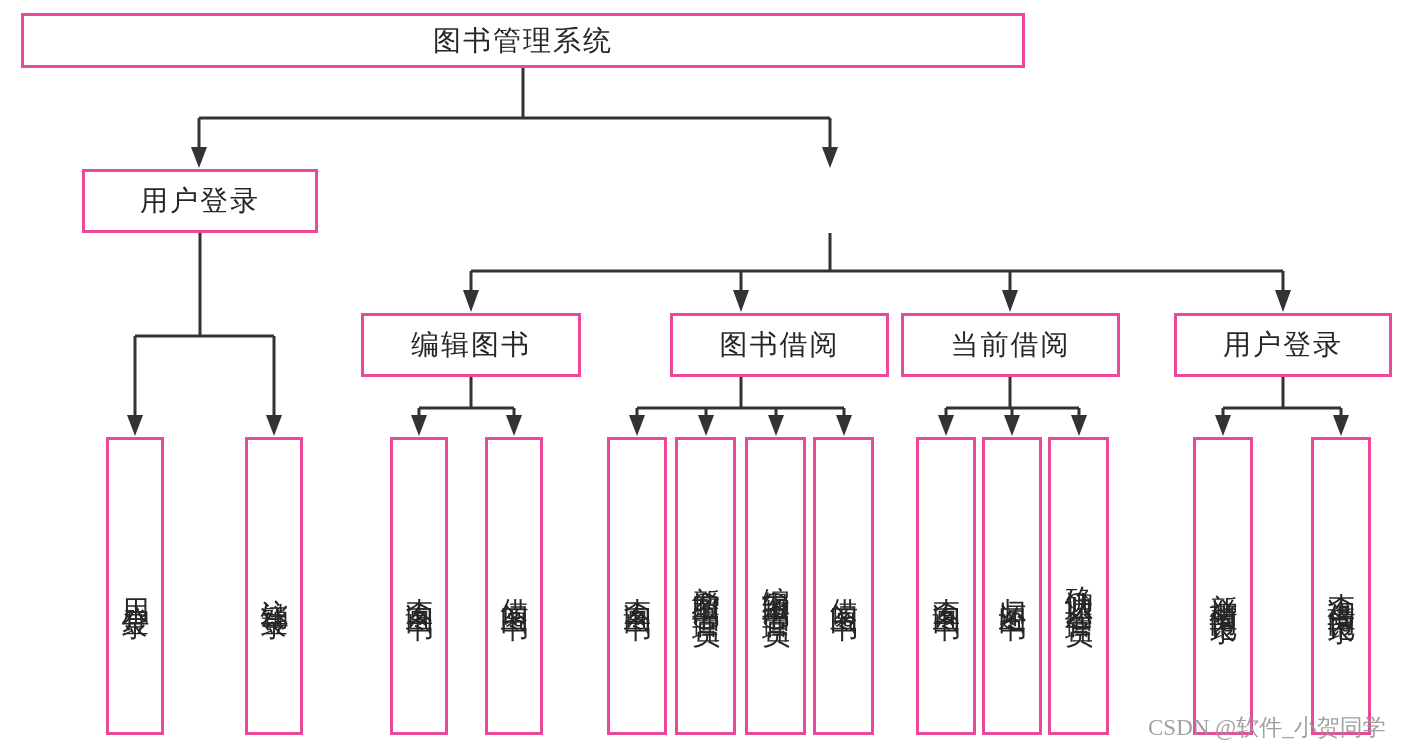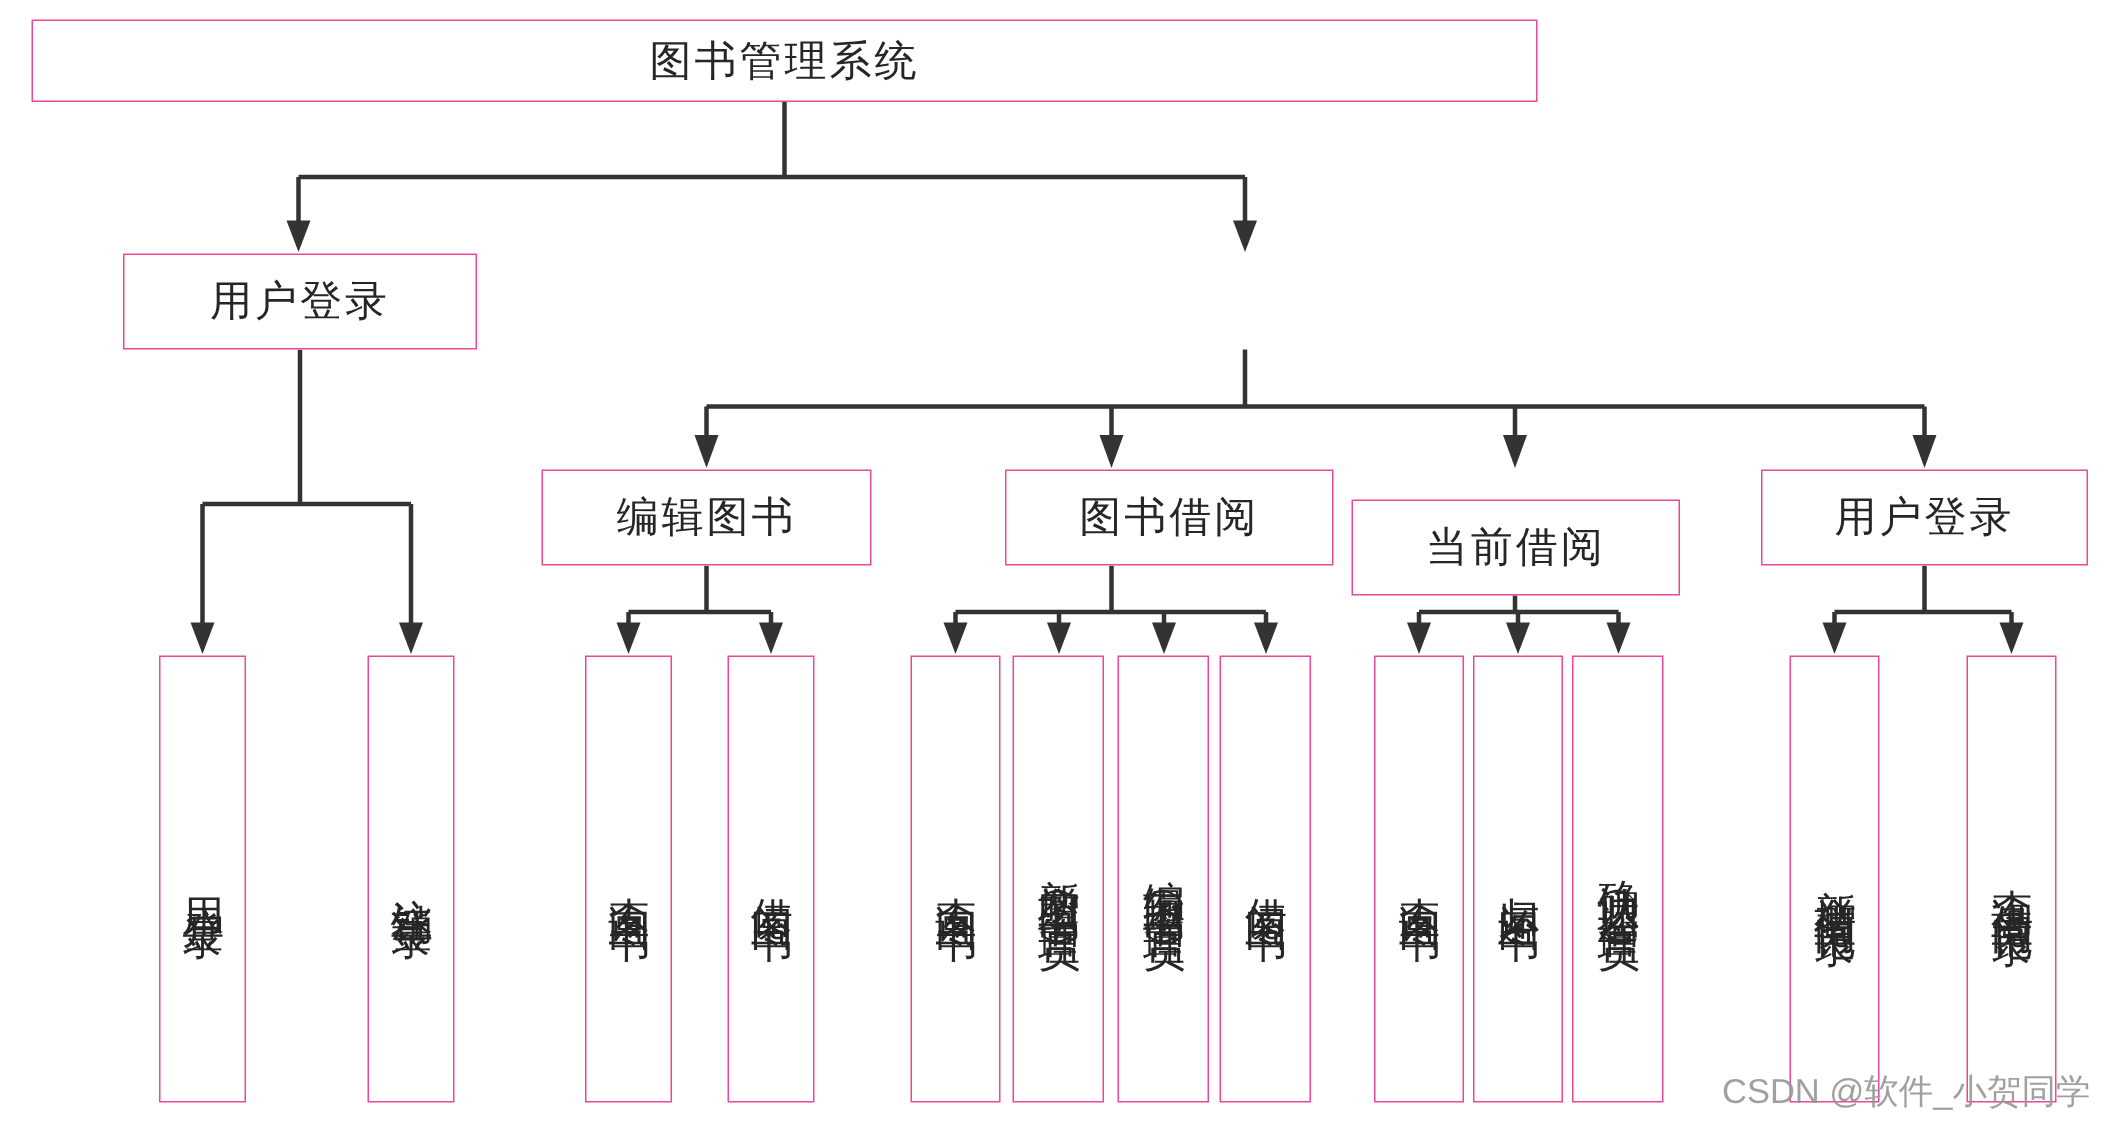--- a/index.html
+++ b/index.html
@@ -19,21 +19,21 @@
   }
   svg.connectors {
     position: absolute;
     left: 0; top: 0;
     width: 1405px; height: 747px;
     z-index: 1;
   }
   .node {
     position: absolute;
     box-sizing: border-box;
-    border: 1px solid #ec4899;
+    border: 3px solid #ec4899;
     background: #ffffff;
     display: flex;
     align-items: center;
     justify-content: center;
     z-index: 2;
     color: #262626;
   }
   .node.hbox span {
     font-size: 28px;
     letter-spacing: 2px;
@@ -49,20 +49,21 @@
     white-space: nowrap;
   }
   .watermark {
     position: absolute;
     left: 1148px;
     top: 712px;
     font-size: 23px;
     color: rgba(150, 150, 150, 0.9);
     z-index: 3;
     white-space: nowrap;
+    font-family: Liberation Serif, serif;
   }
 </style>
 </head>
 <body>
 
 <div class="stage">
 
   <svg class="connectors" viewBox="0 0 1405 747" xmlns="http://www.w3.org/2000/svg">
     <g stroke="#333333" stroke-width="3" fill="none">
       <path d="M523 68 V118 M199 118 H830 M199 118 V150 M830 118 V150"></path>
@@ -133,21 +134,21 @@
   <div class="node hbox" style="left:82px; top:169px; width:236px; height:64px;">
     <span>用户登录</span>
   </div>
 
   <div class="node hbox" style="left:361px; top:313px; width:220px; height:64px;">
     <span>编辑图书</span>
   </div>
   <div class="node hbox" style="left:632px; top:313px; width:219px; height:64px;margin-left:38px;">
     <span>图书借阅</span>
   </div>
-  <div class="node hbox" style="left:901px; top:313px; width:219px; height:64px;margin-top:20px;">
+  <div class="node hbox" style="left:901px; top:313px; width:219px; height:64px;">
     <span>当前借阅</span>
   </div>
   <div class="node hbox" style="left:1174px; top:313px; width:218px; height:64px;">
     <span>用户登录</span>
   </div>
 
   <div class="node vbox" style="left:106px; top:437px; width:58px; height:298px;">
     <span>用户登录</span>
   </div>
   <div class="node vbox" style="left:245px; top:437px; width:58px; height:298px;">

